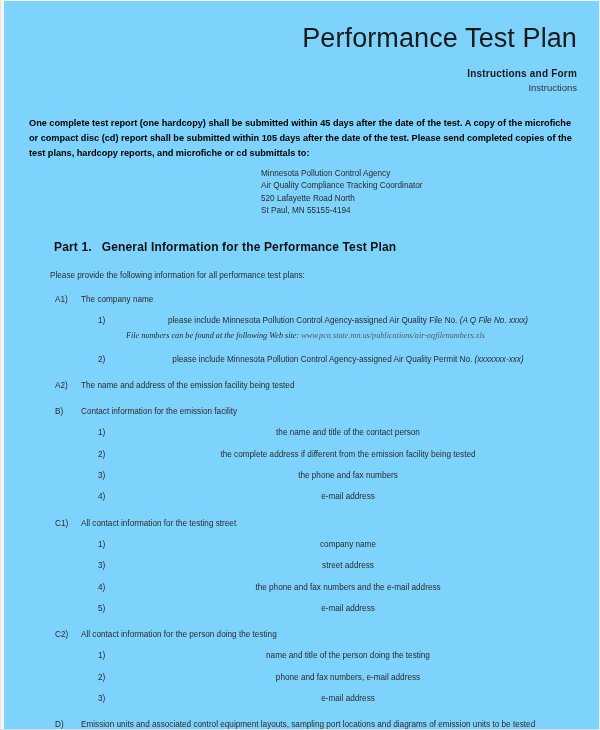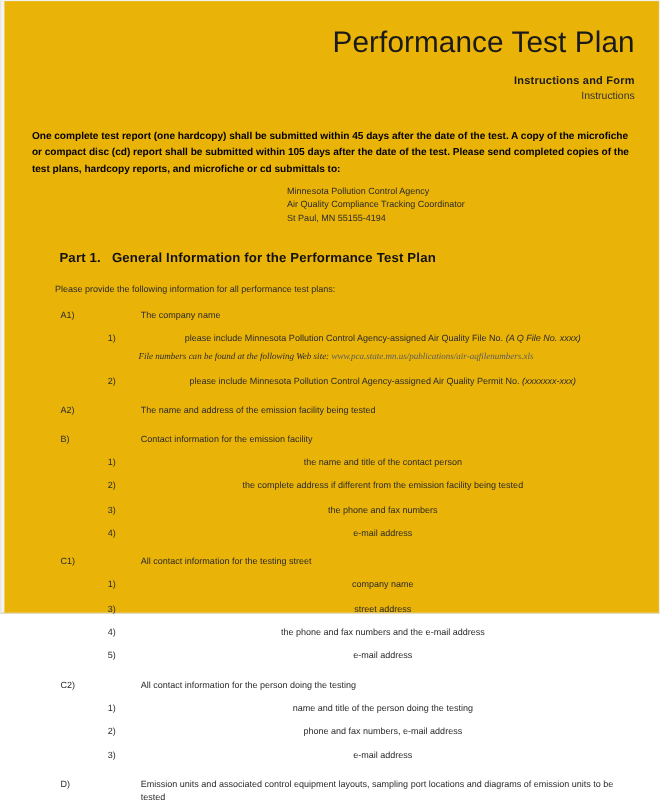--- a/index.html
+++ b/index.html
@@ -11,22 +11,22 @@
     width: 600px;
     height: 730px;
     font-family: "Liberation Sans", sans-serif;
     color: #000000;
     overflow: hidden;
   }
   .page {
     position: relative;
     box-sizing: border-box;
     width: 600px;
-    height: 558px;
-    background: #eab308;
+    height: 730px;
+    background: #7dd3fc;
     border-left: 1px solid #e6e6e6;
     border-right: 1px solid #ededed;
     border-top: 1px solid #f2f2f2;
     border-bottom: 1px solid #e0e0e0;
     padding: 0 22px 0 28px;
   }
   .page::before {
     content: "";
     position: absolute;
     left: 0; top: 0; bottom: 0;
@@ -105,21 +105,20 @@
   .outline {
     margin-top: 14px;
   }
   .lvl1 {
     display: flex;
     margin-left: 26px;
     margin-bottom: 12px;
     font-size: 8.2px;
     color: #2b2b2b;
     line-height: 1.5;
-    gap: 47px;
   }
   .lvl1 > .marker {
     width: 26px;
     flex: 0 0 26px;
   }
   .lvl1 > .txt {
     flex: 1 1 auto;
     max-width: 508px;
   }
   .lvl2 {
@@ -172,20 +171,21 @@
     <div class="doc-title">Performance Test Plan</div>
     <div class="doc-subtitle">Instructions and Form</div>
     <div class="doc-subsubtitle">Instructions</div>
   </div>
 
   <div class="intro">One complete test report (one hardcopy) shall be submitted within 45 days after the date of the test. A copy of the microfiche or compact disc (cd) report shall be submitted within 105 days after the date of the test. Please send completed copies of the test plans, hardcopy reports, and microfiche or cd submittals to:</div>
 
   <div class="address">
     <div>Minnesota Pollution Control Agency</div>
     <div>Air Quality Compliance Tracking Coordinator</div>
+    <div>520 Lafayette Road North</div>
     <div>St Paul, MN 55155-4194</div>
   </div>
 
   <div class="part-heading">
     <span class="part-num">Part 1.</span><span>General Information for the Performance Test Plan</span>
   </div>
 
   <div class="lead-in">Please provide the following information for all performance test plans:</div>
 
   <div class="outline">

